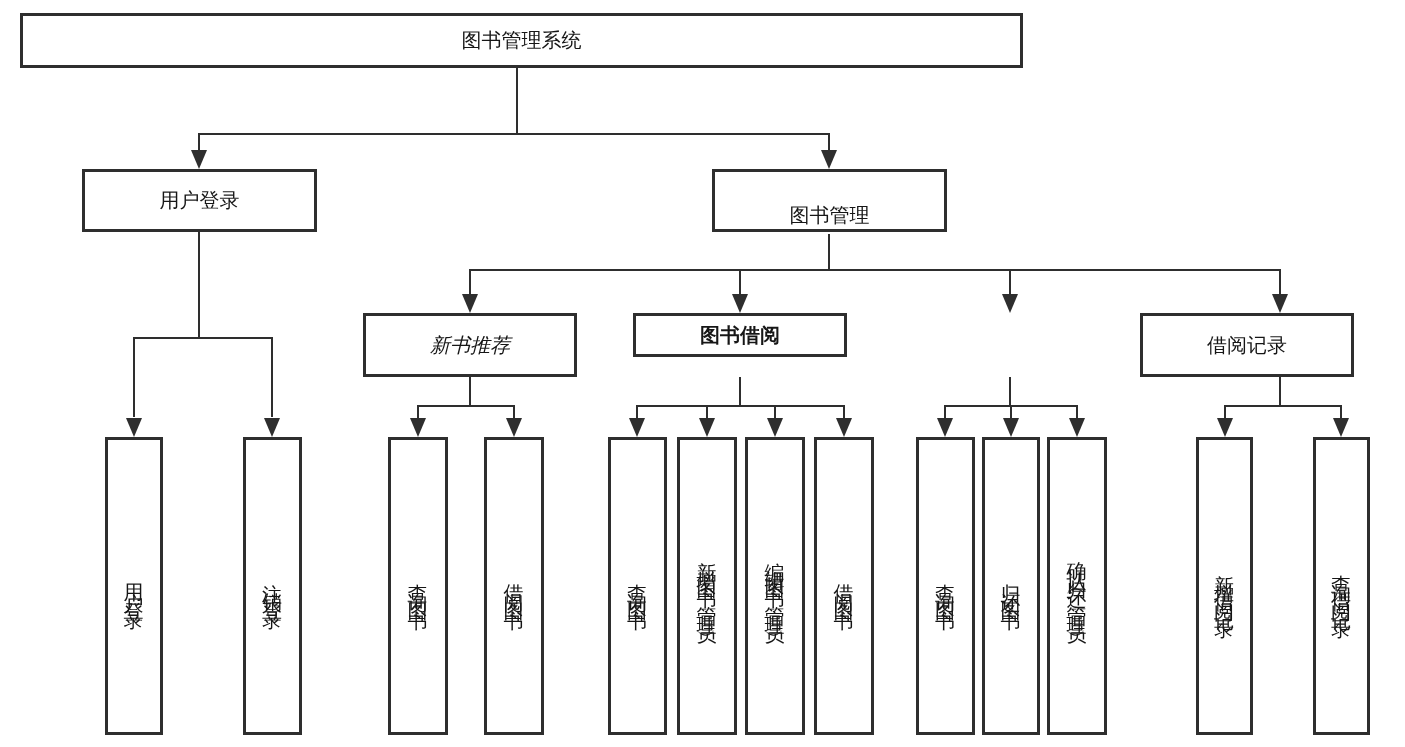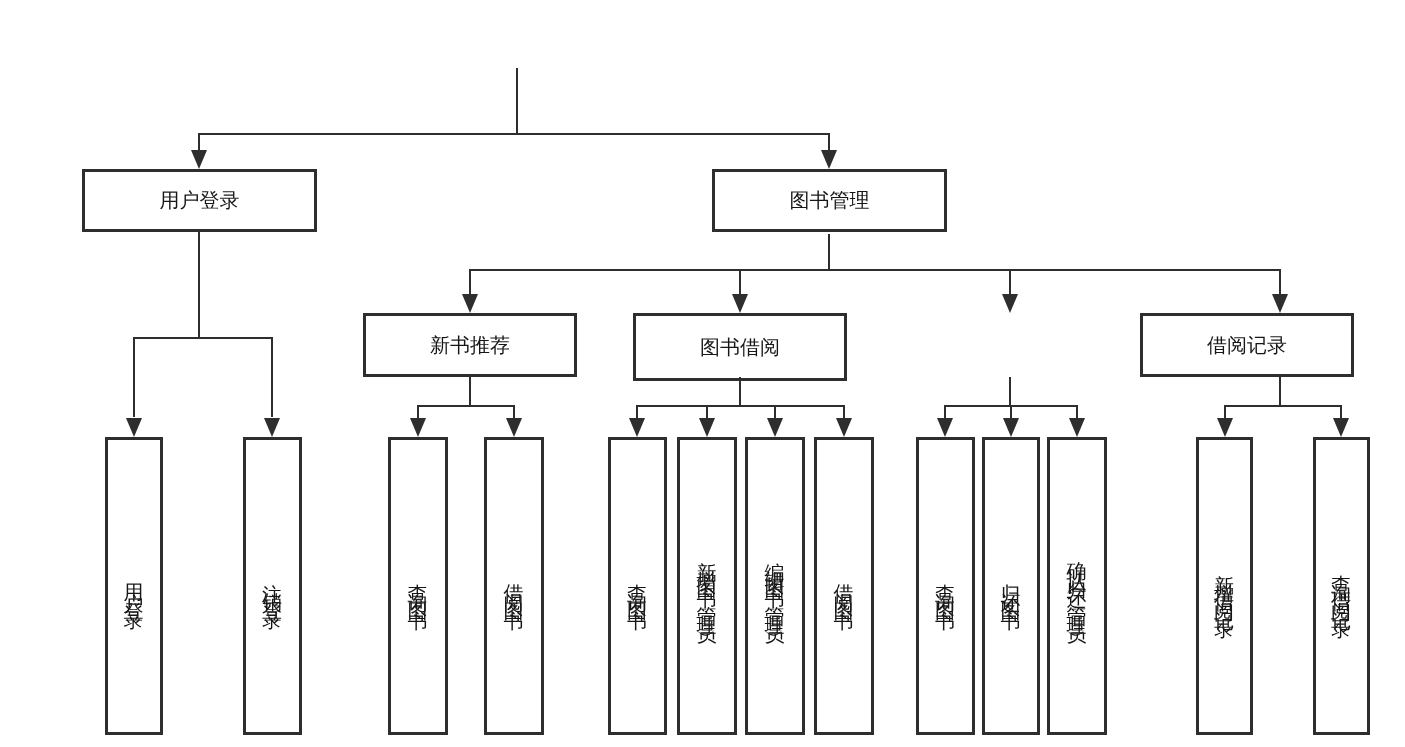--- a/index.html
+++ b/index.html
@@ -24,32 +24,35 @@
   #watermark{
     position:absolute;left:1188px;top:720px;font-size:19px;letter-spacing:1px;
     color:rgba(158,152,152,0.92);white-space:nowrap;z-index:5;
   }
 </style>
 </head>
 <body>
 
 <div id="canvas">
 
+  <div class="box" style="left:20px;top:13px;width:1003px;height:55px;">
+    <span class="label">图书管理系统</span>
+  </div>
 
   <div class="vl" style="left:516px;top:68px;height:65px;"></div>
   <div class="hl" style="left:198px;top:133px;width:632px;"></div>
   <div class="vl" style="left:198px;top:133px;height:18px;"></div>
   <div class="ar" style="left:191px;top:150px;"></div>
   <div class="vl" style="left:828px;top:133px;height:18px;"></div>
   <div class="ar" style="left:821px;top:150px;"></div>
 
   <div class="box" style="left:82px;top:169px;width:235px;height:63px;">
     <span class="label">用户登录</span>
   </div>
-  <div class="box" style="left:712px;top:169px;width:235px;height:63px;">
+  <div class="box" style="left:712px;top:169px;width:235px;height:63px;align-items:flex-end;">
     <span class="label">图书管理</span>
   </div>
 
   <div class="vl" style="left:198px;top:232px;height:105px;"></div>
   <div class="hl" style="left:133px;top:337px;width:140px;"></div>
   <div class="vl" style="left:133px;top:337px;height:80px;"></div>
   <div class="ar" style="left:126px;top:418px;"></div>
   <div class="vl" style="left:271px;top:337px;height:80px;"></div>
   <div class="ar" style="left:264px;top:418px;"></div>
 
@@ -57,24 +60,24 @@
   <div class="hl" style="left:469px;top:269px;width:812px;"></div>
   <div class="vl" style="left:469px;top:270px;height:25px;"></div>
   <div class="ar" style="left:462px;top:294px;"></div>
   <div class="vl" style="left:739px;top:270px;height:25px;"></div>
   <div class="ar" style="left:732px;top:294px;"></div>
   <div class="vl" style="left:1009px;top:270px;height:25px;"></div>
   <div class="ar" style="left:1002px;top:294px;"></div>
   <div class="vl" style="left:1279px;top:270px;height:25px;"></div>
   <div class="ar" style="left:1272px;top:294px;"></div>
 
-  <div class="box" style="left:363px;top:313px;width:214px;height:64px;">
+  <div class="box" style="left:363px;top:313px;width:214px;height:64px;font-style:italic;">
     <span class="label">新书推荐</span>
   </div>
-  <div class="box" style="left:633px;top:313px;width:214px;height:68px;">
+  <div class="box" style="left:633px;top:313px;width:214px;height:44px;font-weight:bold;">
     <span class="label">图书借阅</span>
   </div>
   <div class="box" style="left:1140px;top:313px;width:214px;height:64px;">
     <span class="label">借阅记录</span>
   </div>
 
   <div class="vl" style="left:469px;top:377px;height:29px;"></div>
   <div class="hl" style="left:417px;top:405px;width:98px;"></div>
   <div class="vl" style="left:417px;top:406px;height:12px;"></div>
   <div class="ar" style="left:410px;top:418px;"></div>

